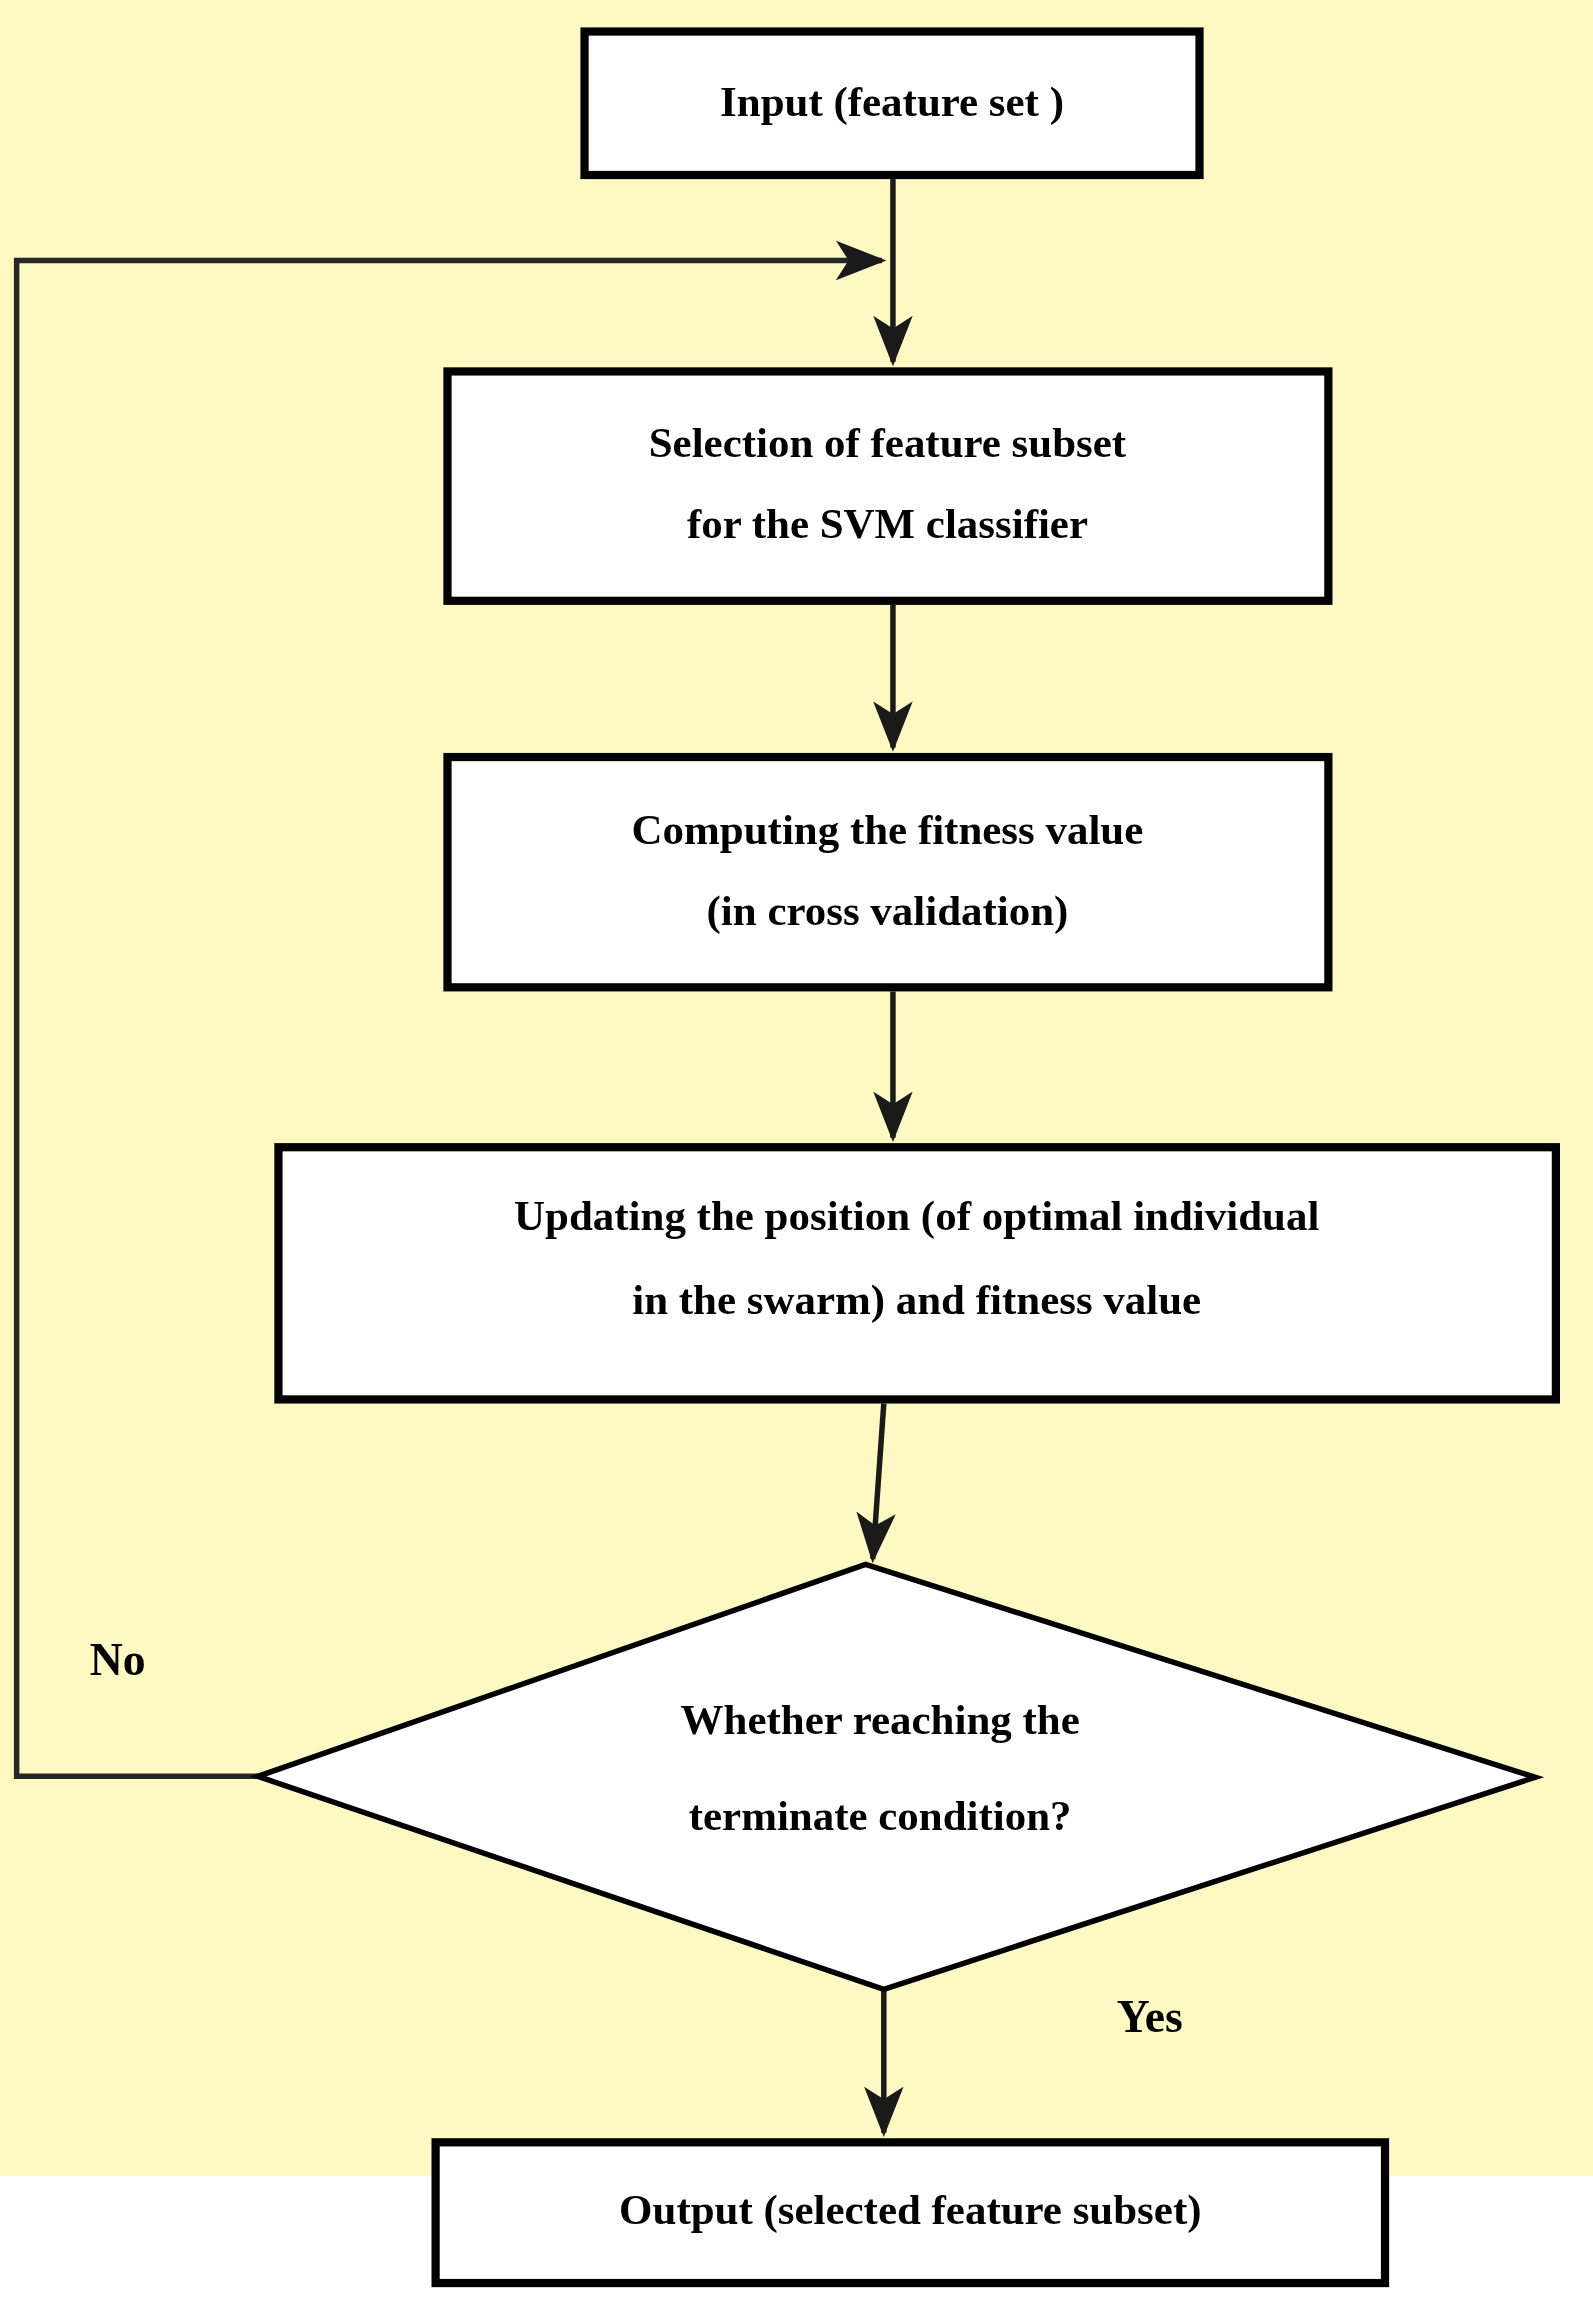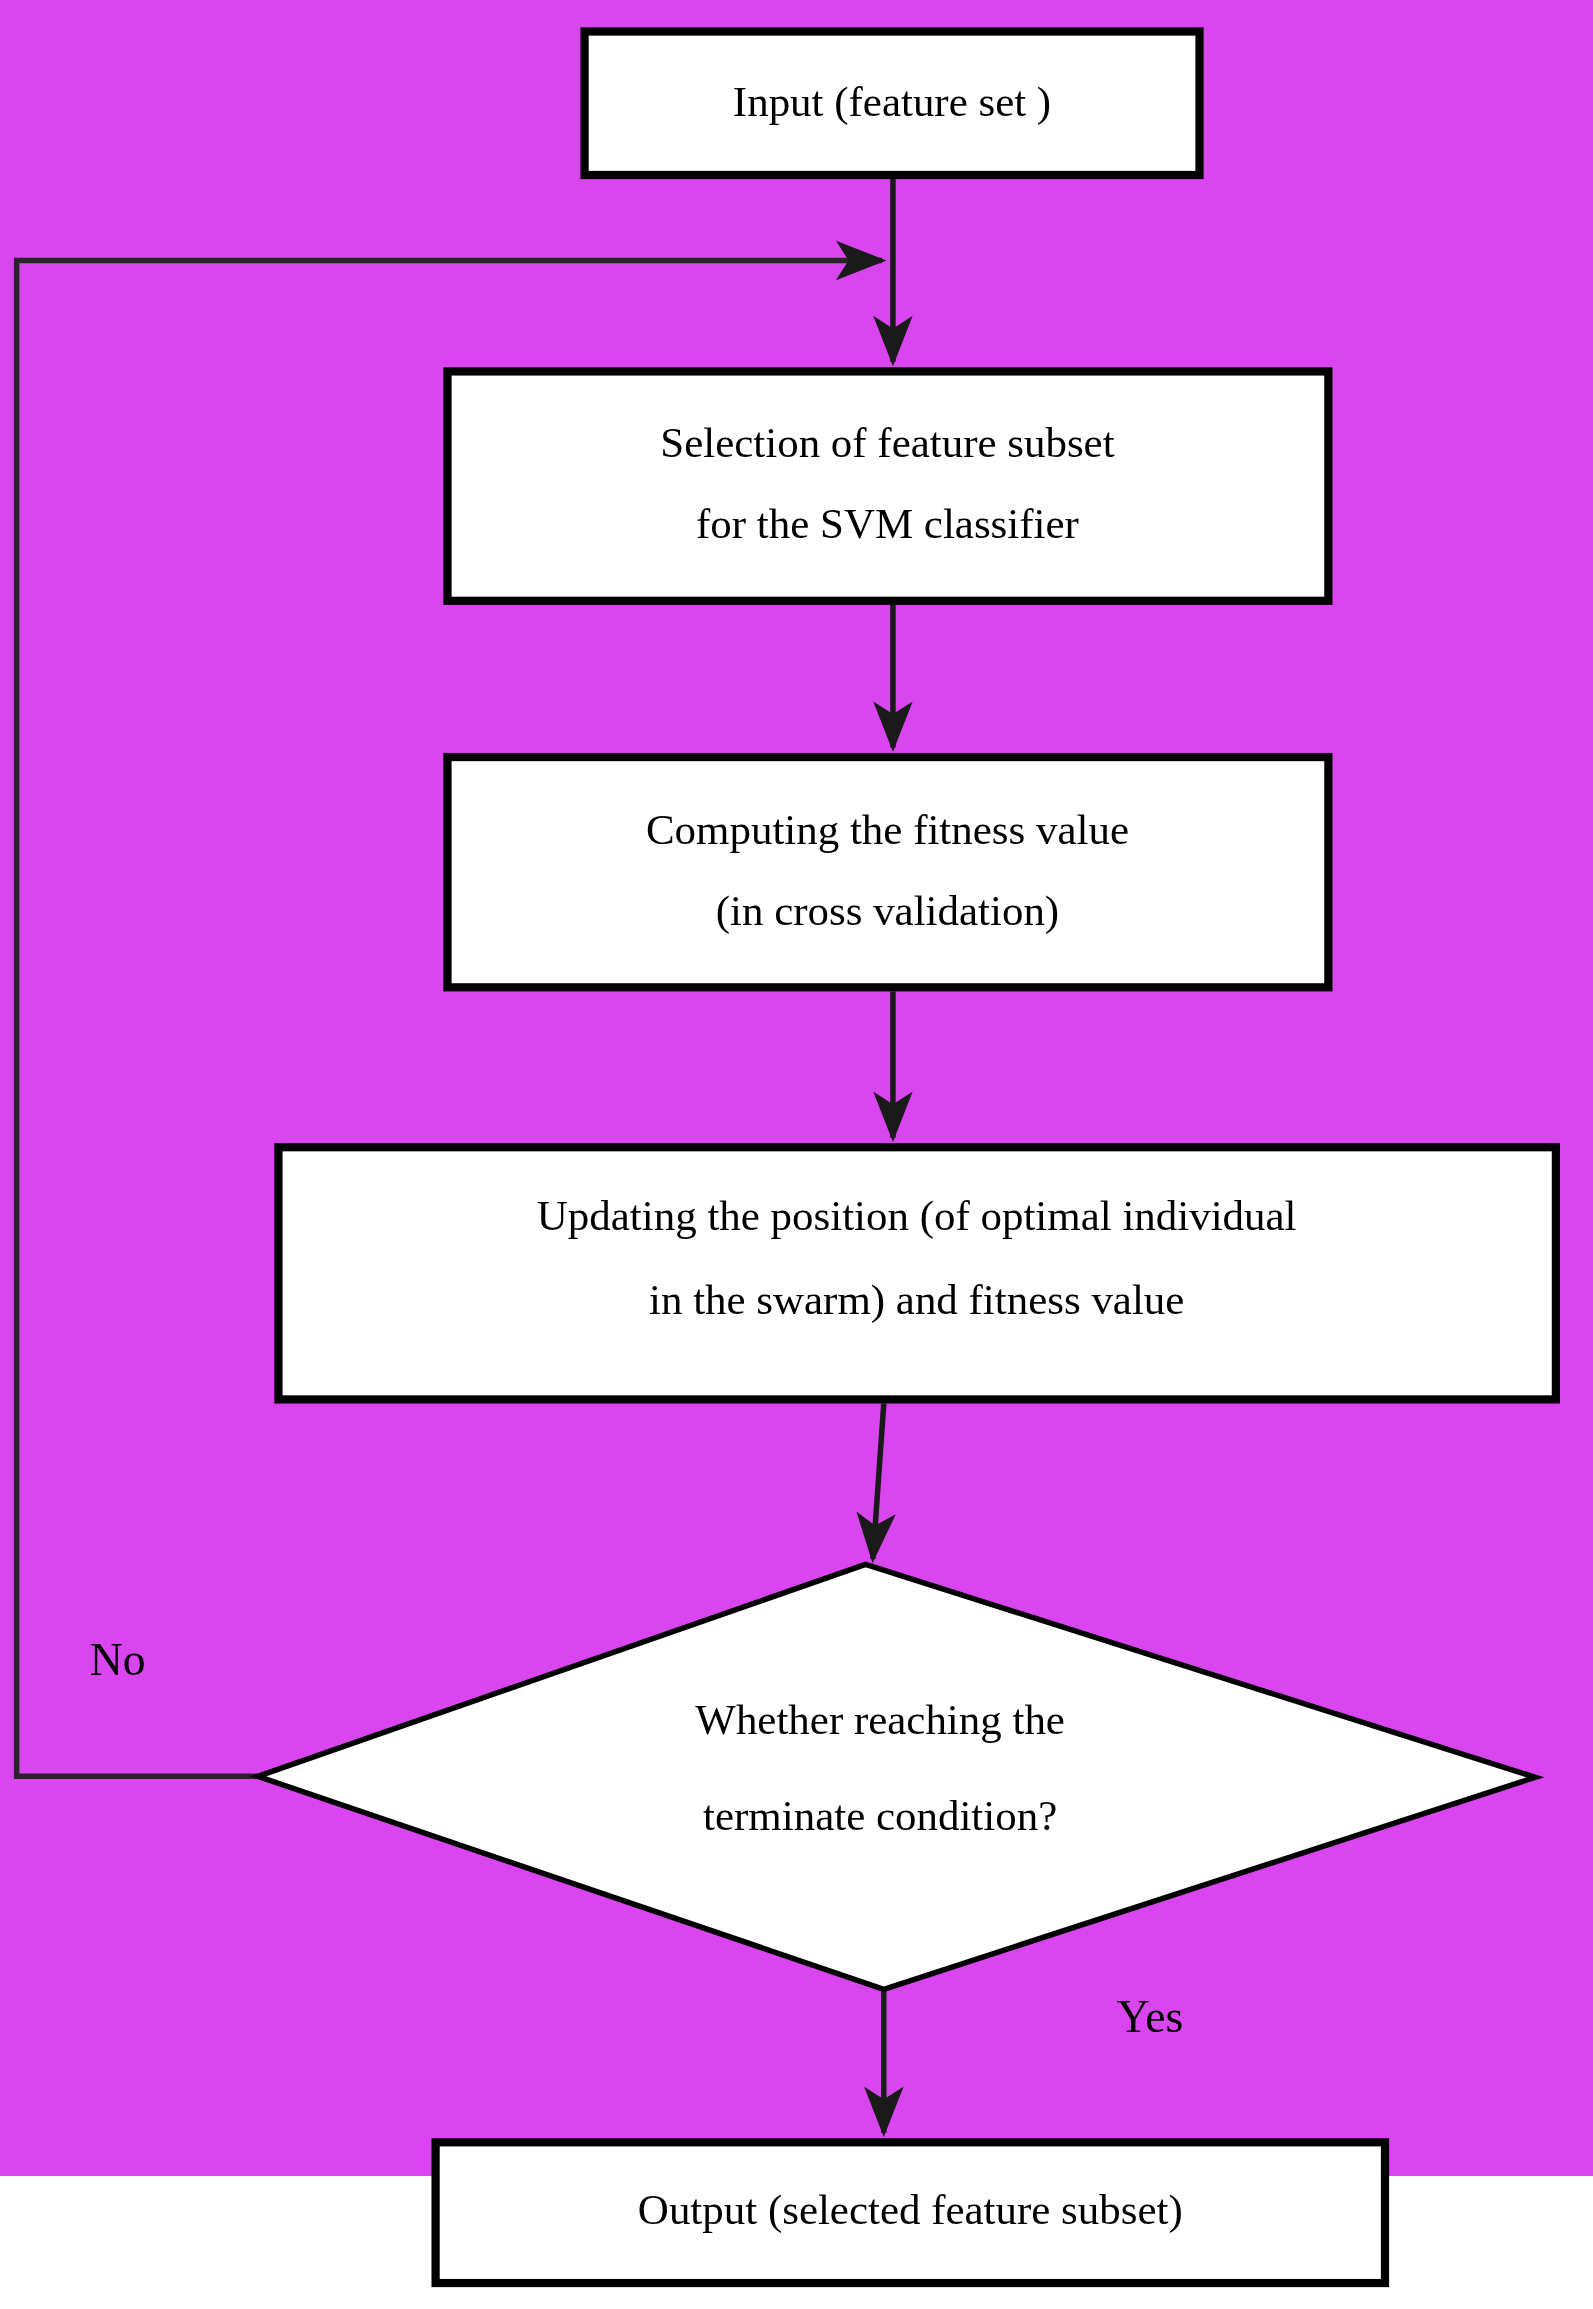--- a/index.html
+++ b/index.html
@@ -11,21 +11,22 @@
   body {
     width: 1594px;
     height: 2310px;
     overflow: hidden;
     font-family: "Liberation Serif", "DejaVu Serif", serif;
   }
   #flowchart-root {
     position: relative;
     width: 1594px;
     height: 2176px;
-    background: #d946ef;
+    background: #fef9c3;
+    font-weight: bold;
   }
   svg#flow-svg {
     position: absolute;
     top: 0;
     left: 0;
     width: 1594px;
     height: 2310px;
     display: block;
   }
   .node-box {

